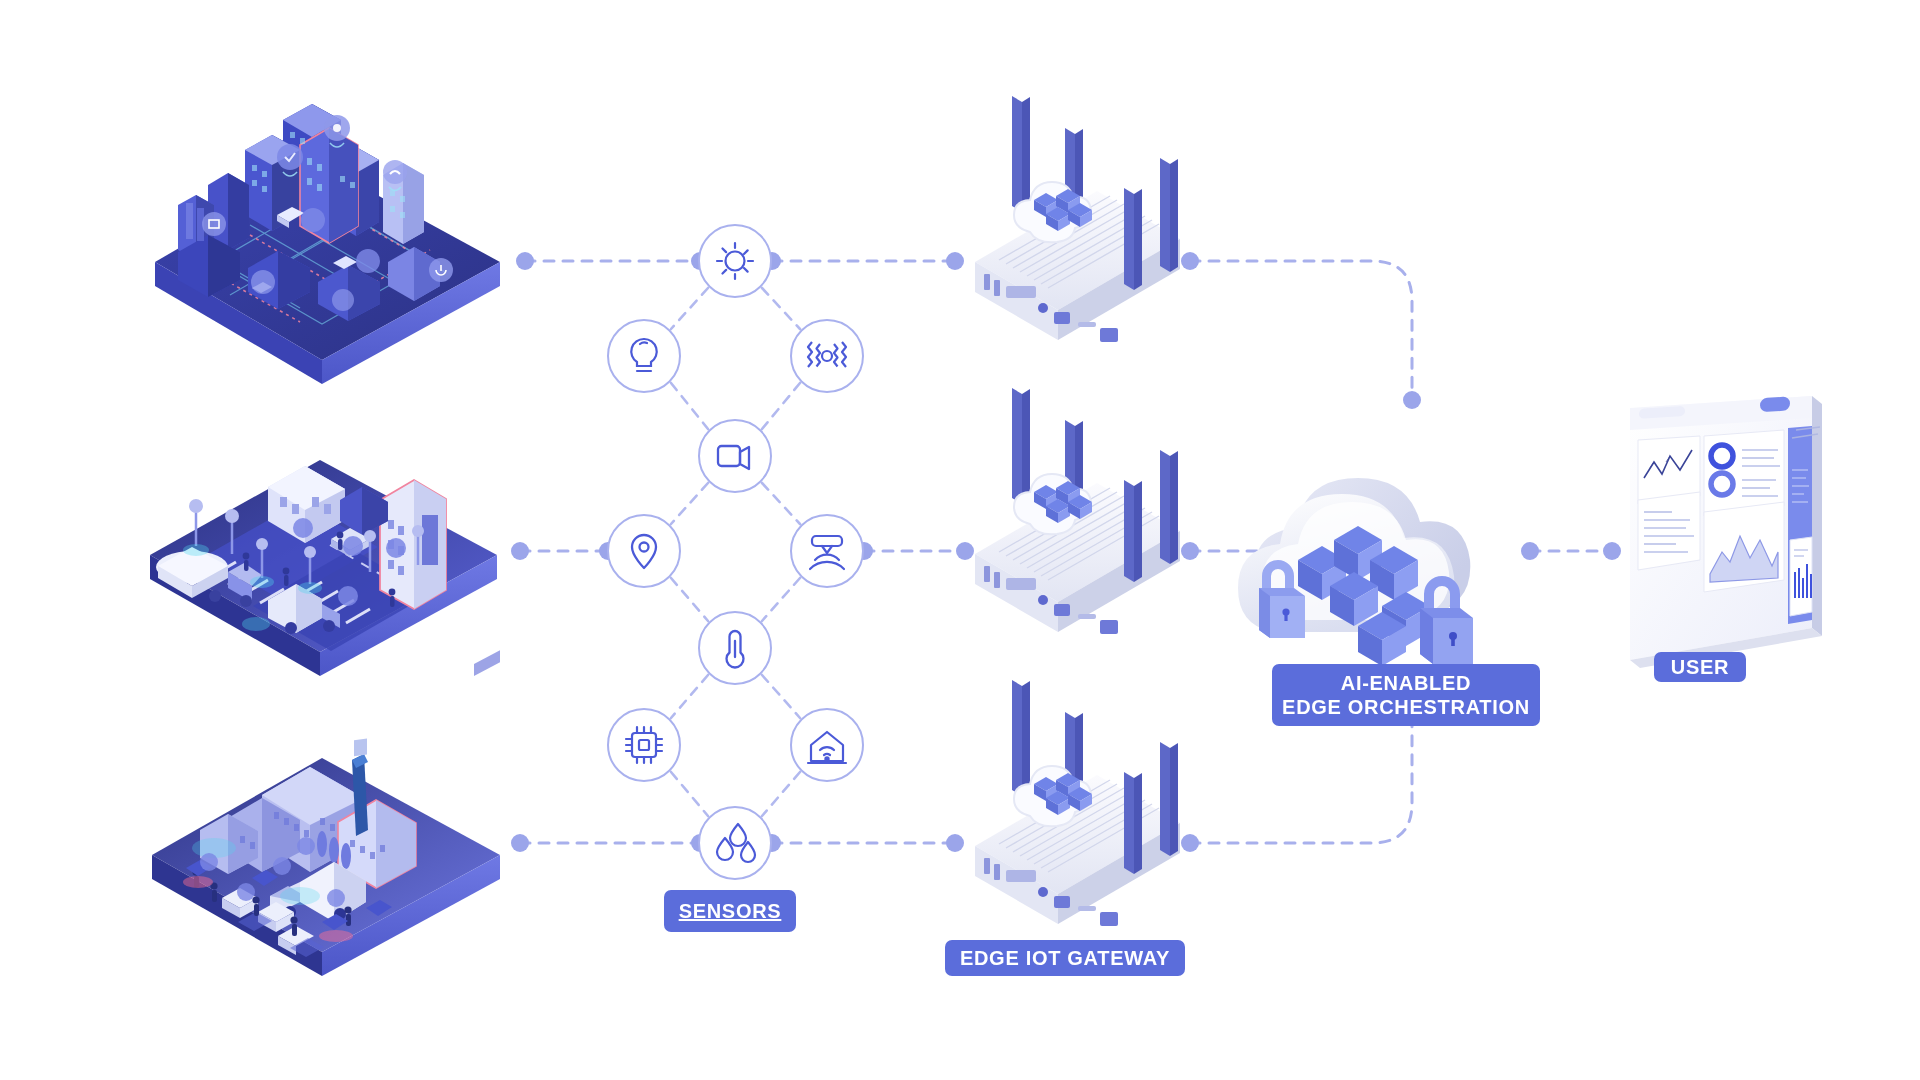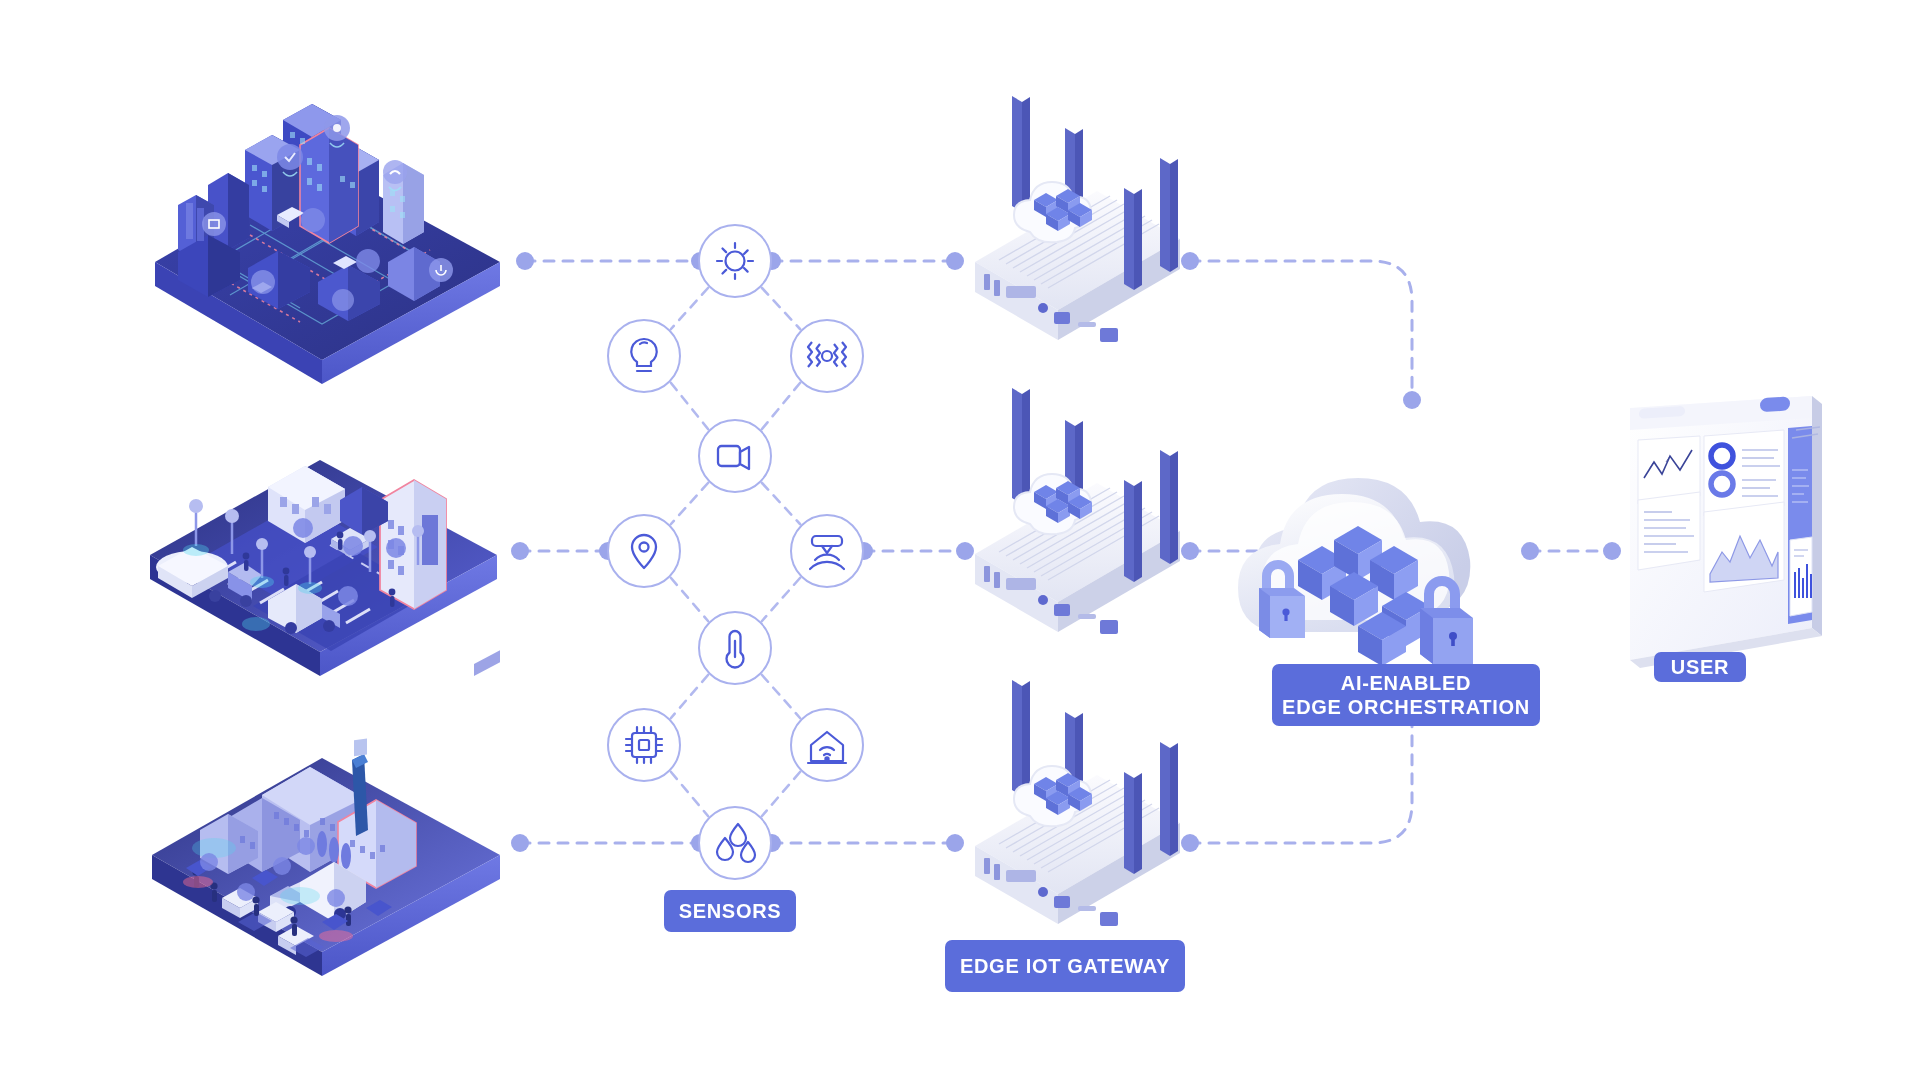--- a/index.html
+++ b/index.html
@@ -6,22 +6,22 @@
   html,body{ width:1920px; height:1080px; background:#ffffff; overflow:hidden;
     font-family:"Liberation Sans", sans-serif; }
   #stage{ position:relative; width:1920px; height:1080px; background:#fff; }
   svg.layer{ position:absolute; left:0; top:0; width:1920px; height:1080px; }
   .badge{
     position:absolute; background:#5b6ddb; color:#fff; border-radius:7px;
     font-weight:700; letter-spacing:.7px; text-align:center;
     display:flex; align-items:center; justify-content:center; line-height:1.22;
     white-space:pre-line;
   }
-  #badge-sensors{ left:664px; top:890px; width:132px; height:42px; font-size:20px; }
-  #badge-gateway{ left:945px; top:940px; width:240px; height:52px; font-size:20px; }
+  #badge-sensors{ left:664px; top:890px; width:132px; height:42px; font-size:20px;text-decoration:underline; }
+  #badge-gateway{ left:945px; top:940px; width:240px; height:36px; font-size:20px; }
   #badge-orch{ left:1272px; top:664px; width:268px; height:62px; font-size:20px; }
   #badge-user{ left:1654px; top:652px; width:92px; height:30px; font-size:20px; }
 </style>
 </head>
 <body>
 
 <div id="stage">
 
 <svg class="layer" viewBox="0 0 1920 1080">
   <defs>

